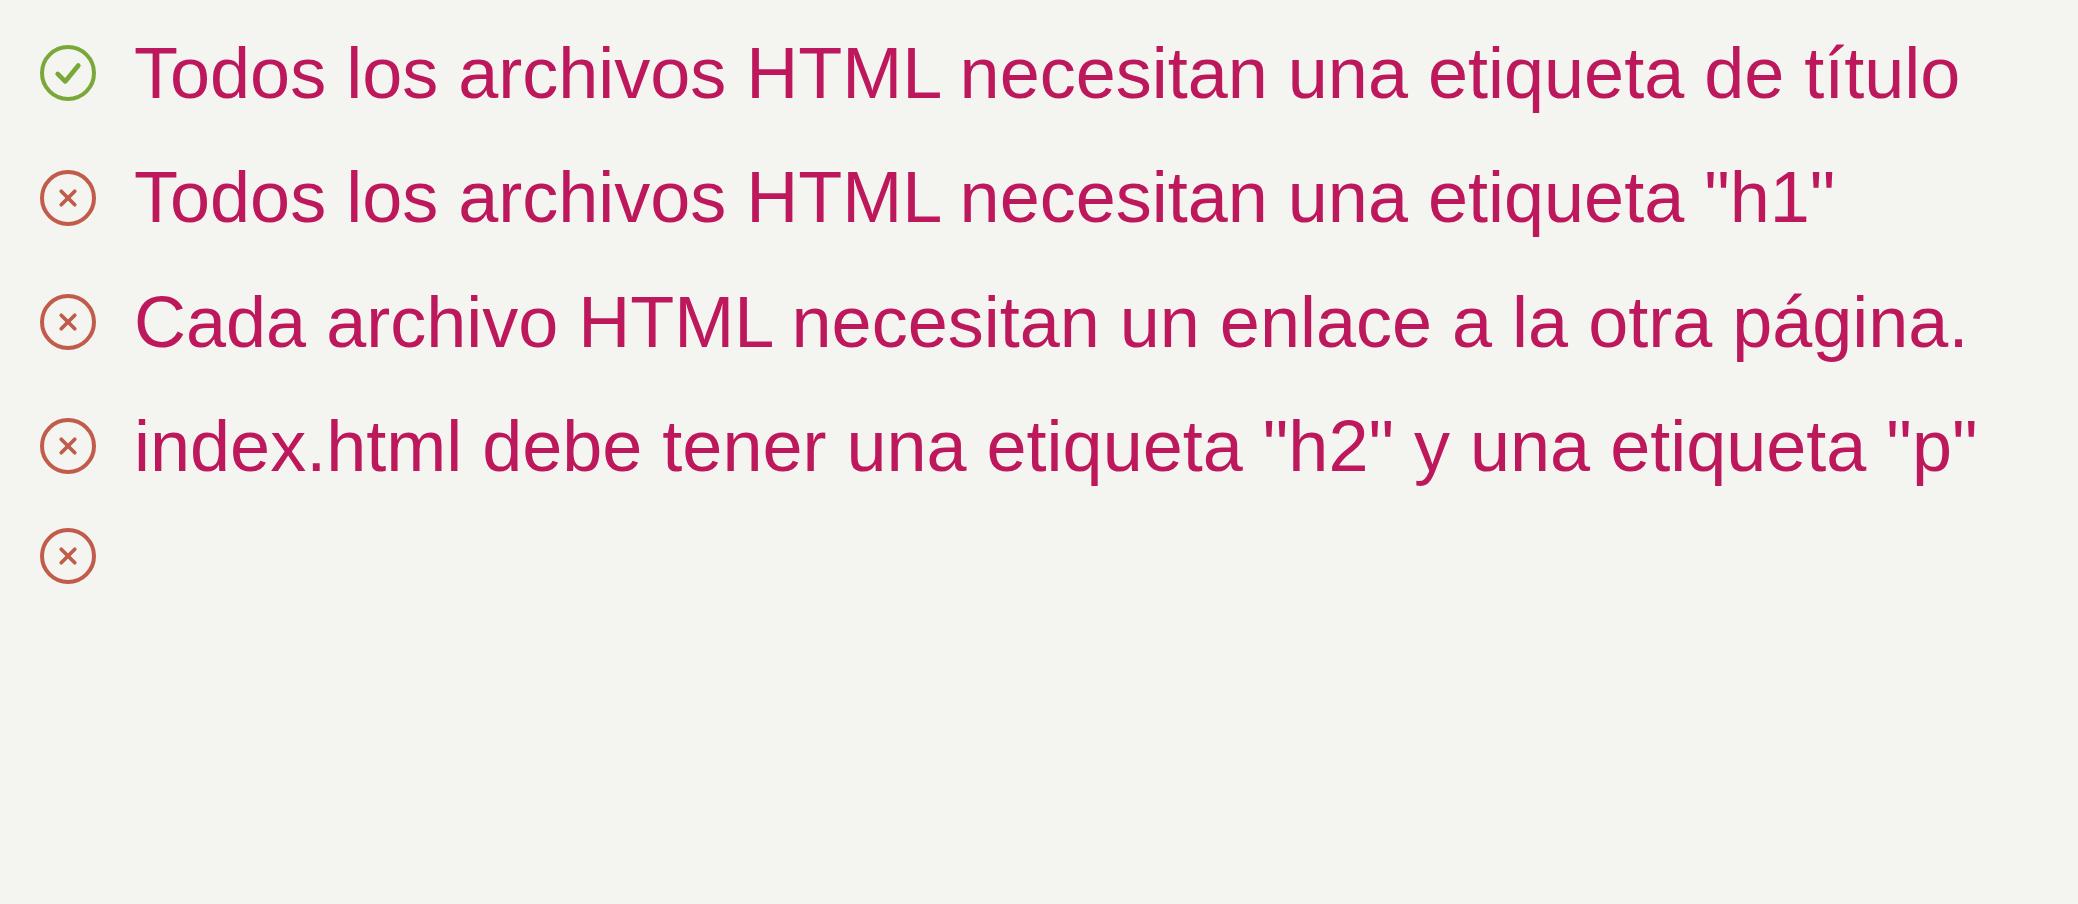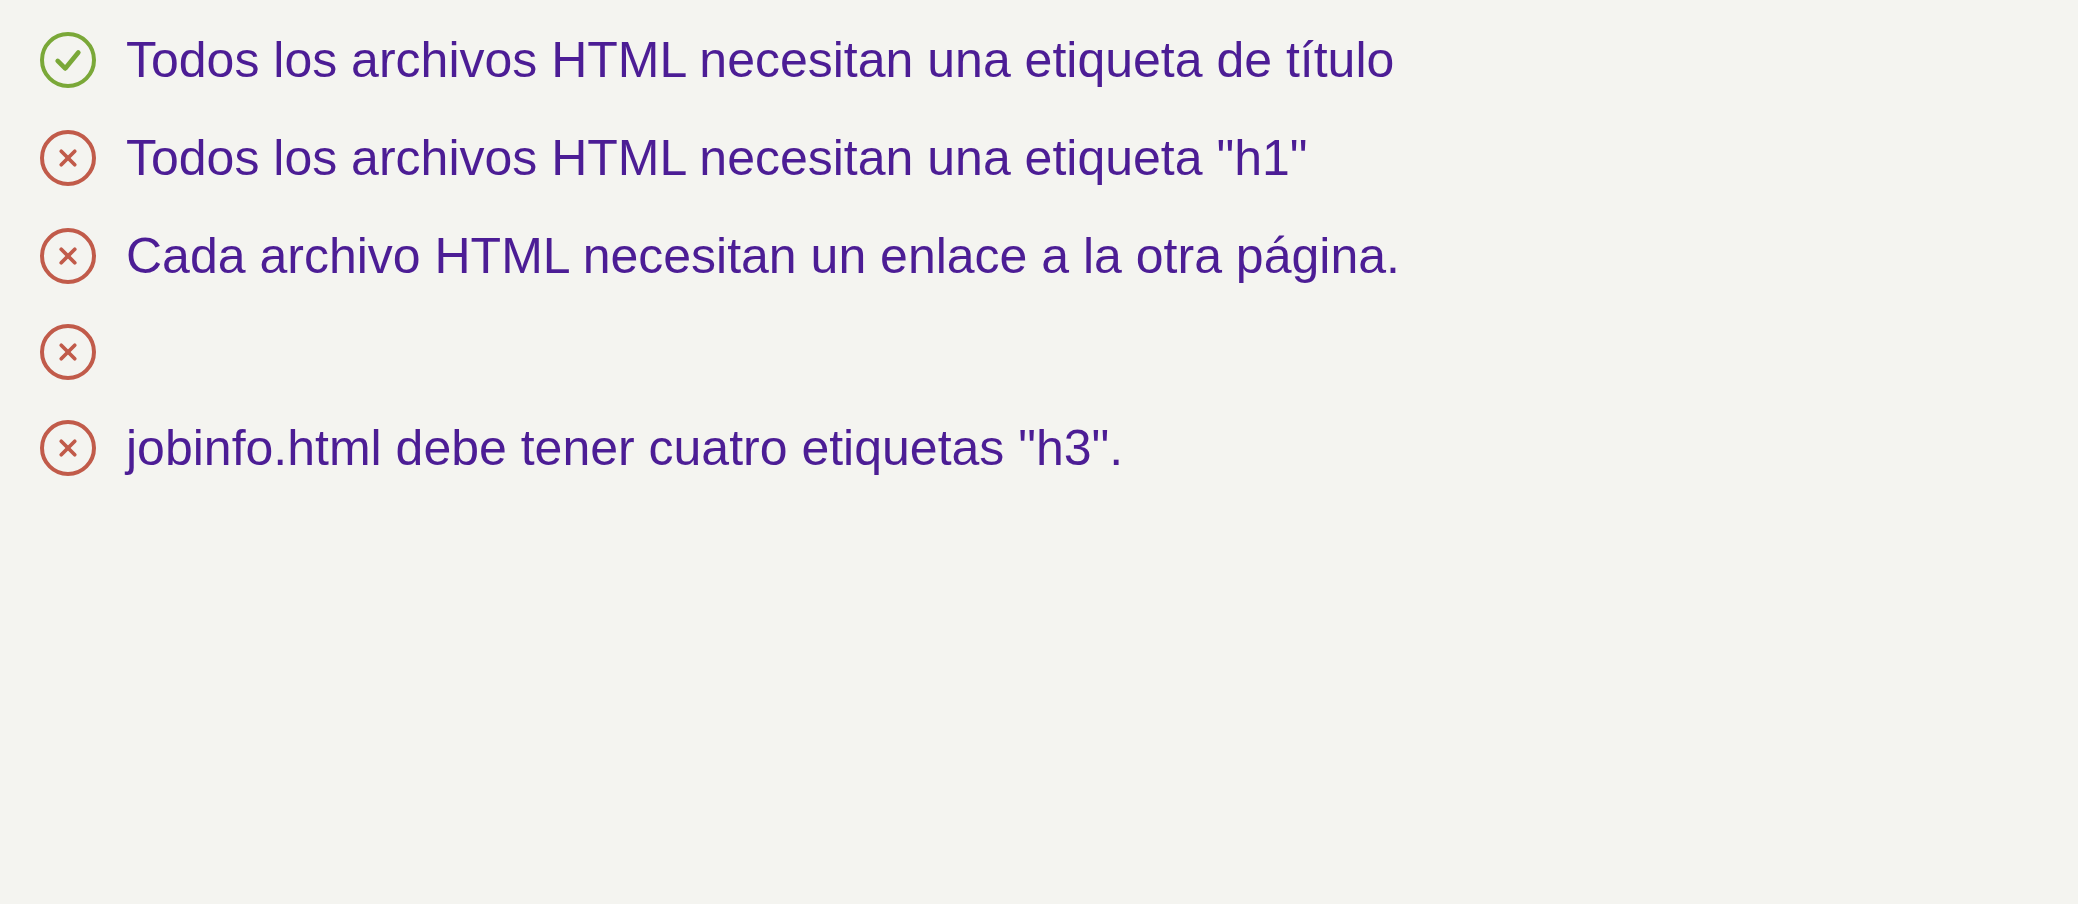--- a/index.html
+++ b/index.html
@@ -52,23 +52,24 @@
   }
   .icon-fail svg {
     width: 24px;
     height: 24px;
     stroke: #c15b4a;
     stroke-width: 5;
     fill: none;
     stroke-linecap: round;
   }
   .item-text {
-    font-size: 50px;
-    color: #4c1d95;
+    font-size: 72px;
+    color: #be185d;
     line-height: 1.2;
+    margin-left: 8px;
   }
 </style>
 </head>
 <body>
 
 <div class="checklist">
 
   <div class="check-item">
     <span class="icon-circle icon-pass">
       <svg viewBox="0 0 32 32">
@@ -98,25 +99,25 @@
     <span class="item-text">Cada archivo HTML necesitan un enlace a la otra página.</span>
   </div>
 
   <div class="check-item">
     <span class="icon-circle icon-fail">
       <svg viewBox="0 0 32 32">
           <line x1="7" y1="7" x2="25" y2="25"></line>
           <line x1="25" y1="7" x2="7" y2="25"></line>
         </svg>
     </span>
+    <span class="item-text">index.html debe tener una etiqueta "h2" y una etiqueta "p"</span>
   </div>
 
   <div class="check-item">
     <span class="icon-circle icon-fail">
       <svg viewBox="0 0 32 32">
           <line x1="7" y1="7" x2="25" y2="25"></line>
           <line x1="25" y1="7" x2="7" y2="25"></line>
         </svg>
     </span>
-    <span class="item-text">jobinfo.html debe tener cuatro etiquetas "h3".</span>
   </div>
 
 </div>
 
 </body></html>

